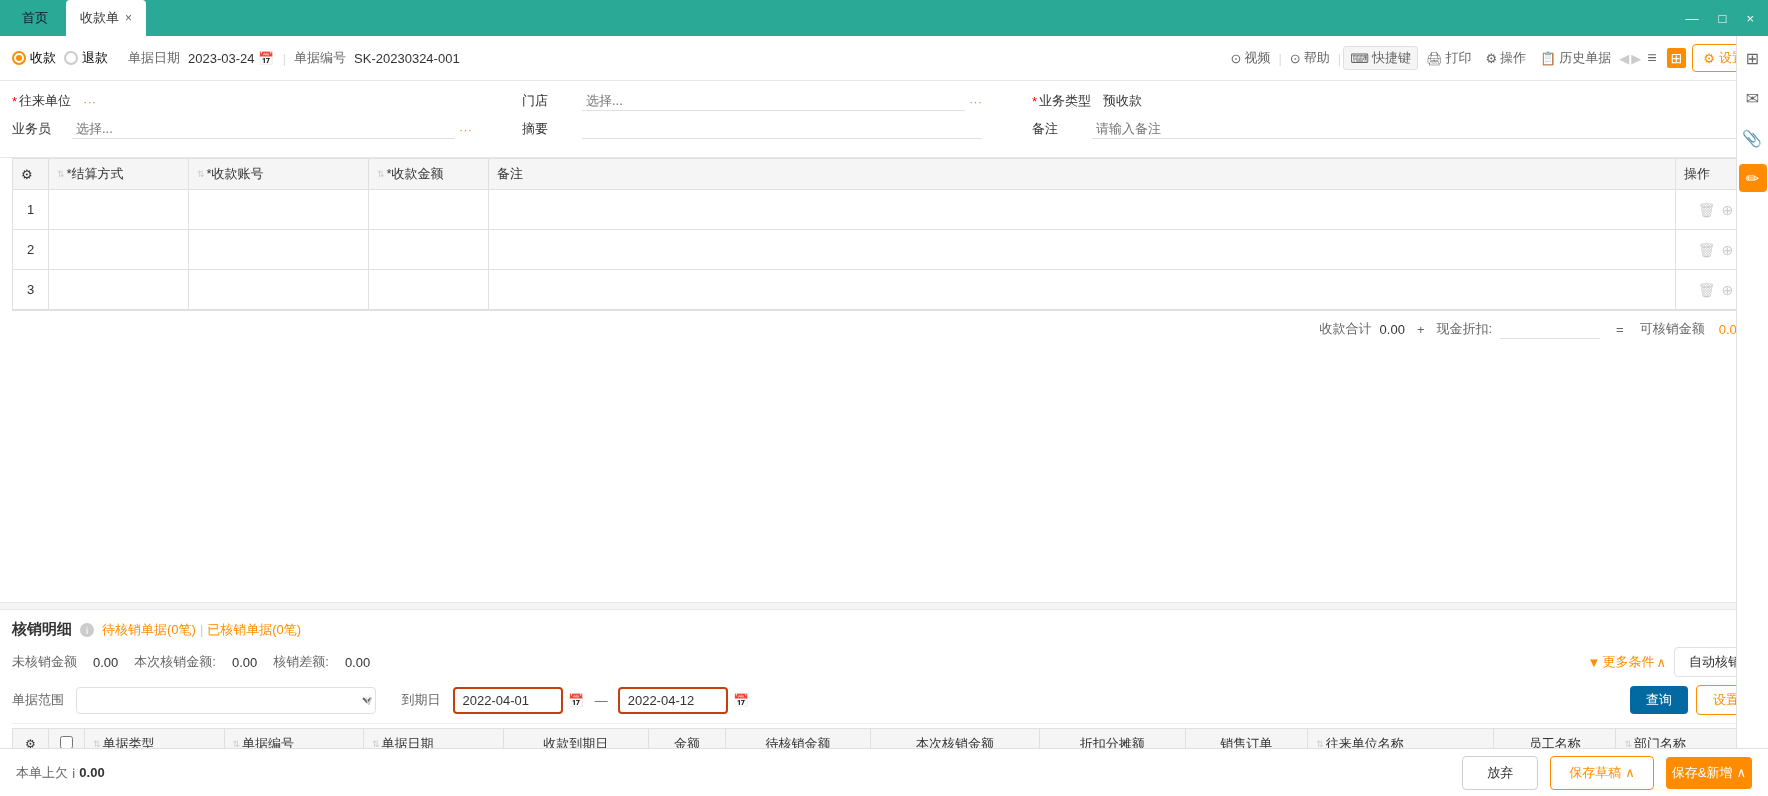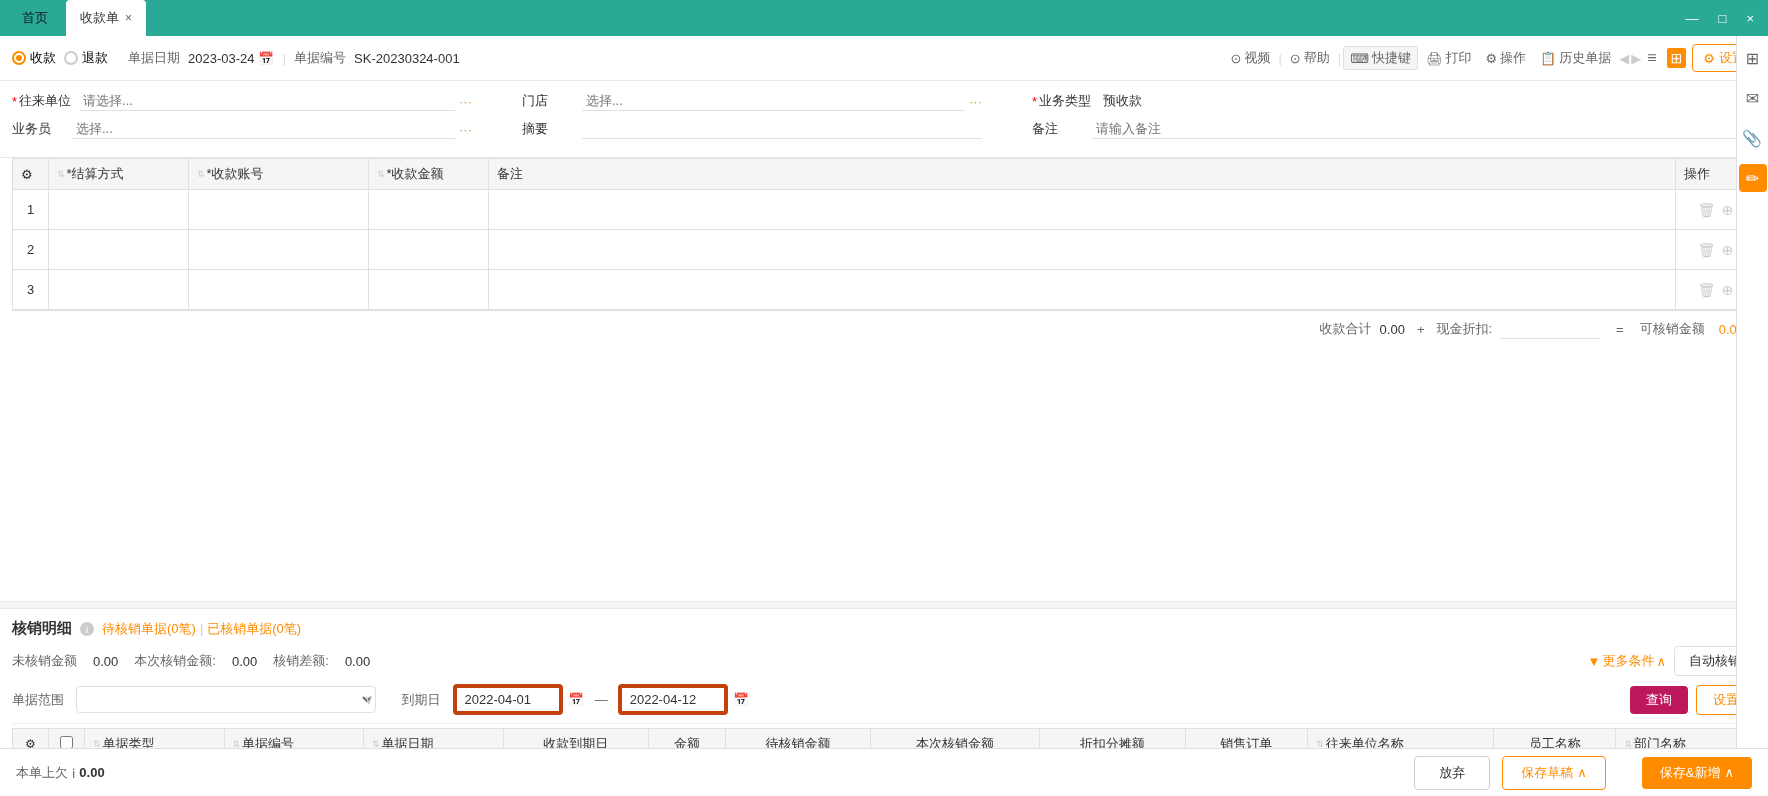--- a/index.html
+++ b/index.html
@@ -315,30 +315,30 @@
       border-radius: 4px;
       padding: 4px 8px;
       outline: none;
       flex: 1;
       max-width: 300px;
       color: #666;
       background: #fff;
       font-size: 13px;
     }
     .filter-date {
-      border: 4px solid #c2410c;
+      border: 2px solid #c2410c;
       border-radius: 4px;
       padding: 4px 8px;
       outline: none;
       width: 110px;
       color: #333;
       font-size: 13px;
     }
     .filter-btn {
-      background: #be185d;
+      background: #0369a1;
       color: #fff;
       border: none;
       border-radius: 4px;
       padding: 5px 16px;
       cursor: pointer;
       font-size: 13px;
     }
     .filter-btn-outline {
       background: #fff;
       color: #ff8c00;
@@ -431,27 +431,26 @@
       font-size: 13px;
       display: flex;
       align-items: center;
       gap: 4px;
     }
     .btn-save-new {
       background: #ff8c00;
       border: none;
       color: #fff;
       border-radius: 4px;
-      padding: 7px 18px;
+      padding: 7px 6px;
       cursor: pointer;
       font-size: 13px;
       display: flex;
       align-items: center;
       gap: 4px;
-      margin-left: 24px;
     }
 
     
     .right-panel {
       position: fixed;
       right: 0;
       top: 36px;
       width: 32px;
       background: #fff;
       border-left: 1px solid #e0e0e0;
@@ -569,21 +568,20 @@
       </button>
     </div>
   </div>
 
   <div class="form-area">
     <div class="form-row">
 
       <div class="form-field" style="flex:2; max-width:460px;">
         <span class="field-required">*</span>
         <span class="field-label">往来单位</span>
-        <input class="field-input" placeholder="请选择..." style="">
         <span class="field-dots">···</span>
       </div>
       <div style="width:50px;"></div>
 
       <div class="form-field" style="flex:2; max-width:460px;">
         <span class="field-label">门店</span>
         <input class="field-input" placeholder="选择..." style="">
         <span class="field-dots">···</span>
       </div>
       <div style="width:50px;"></div>

